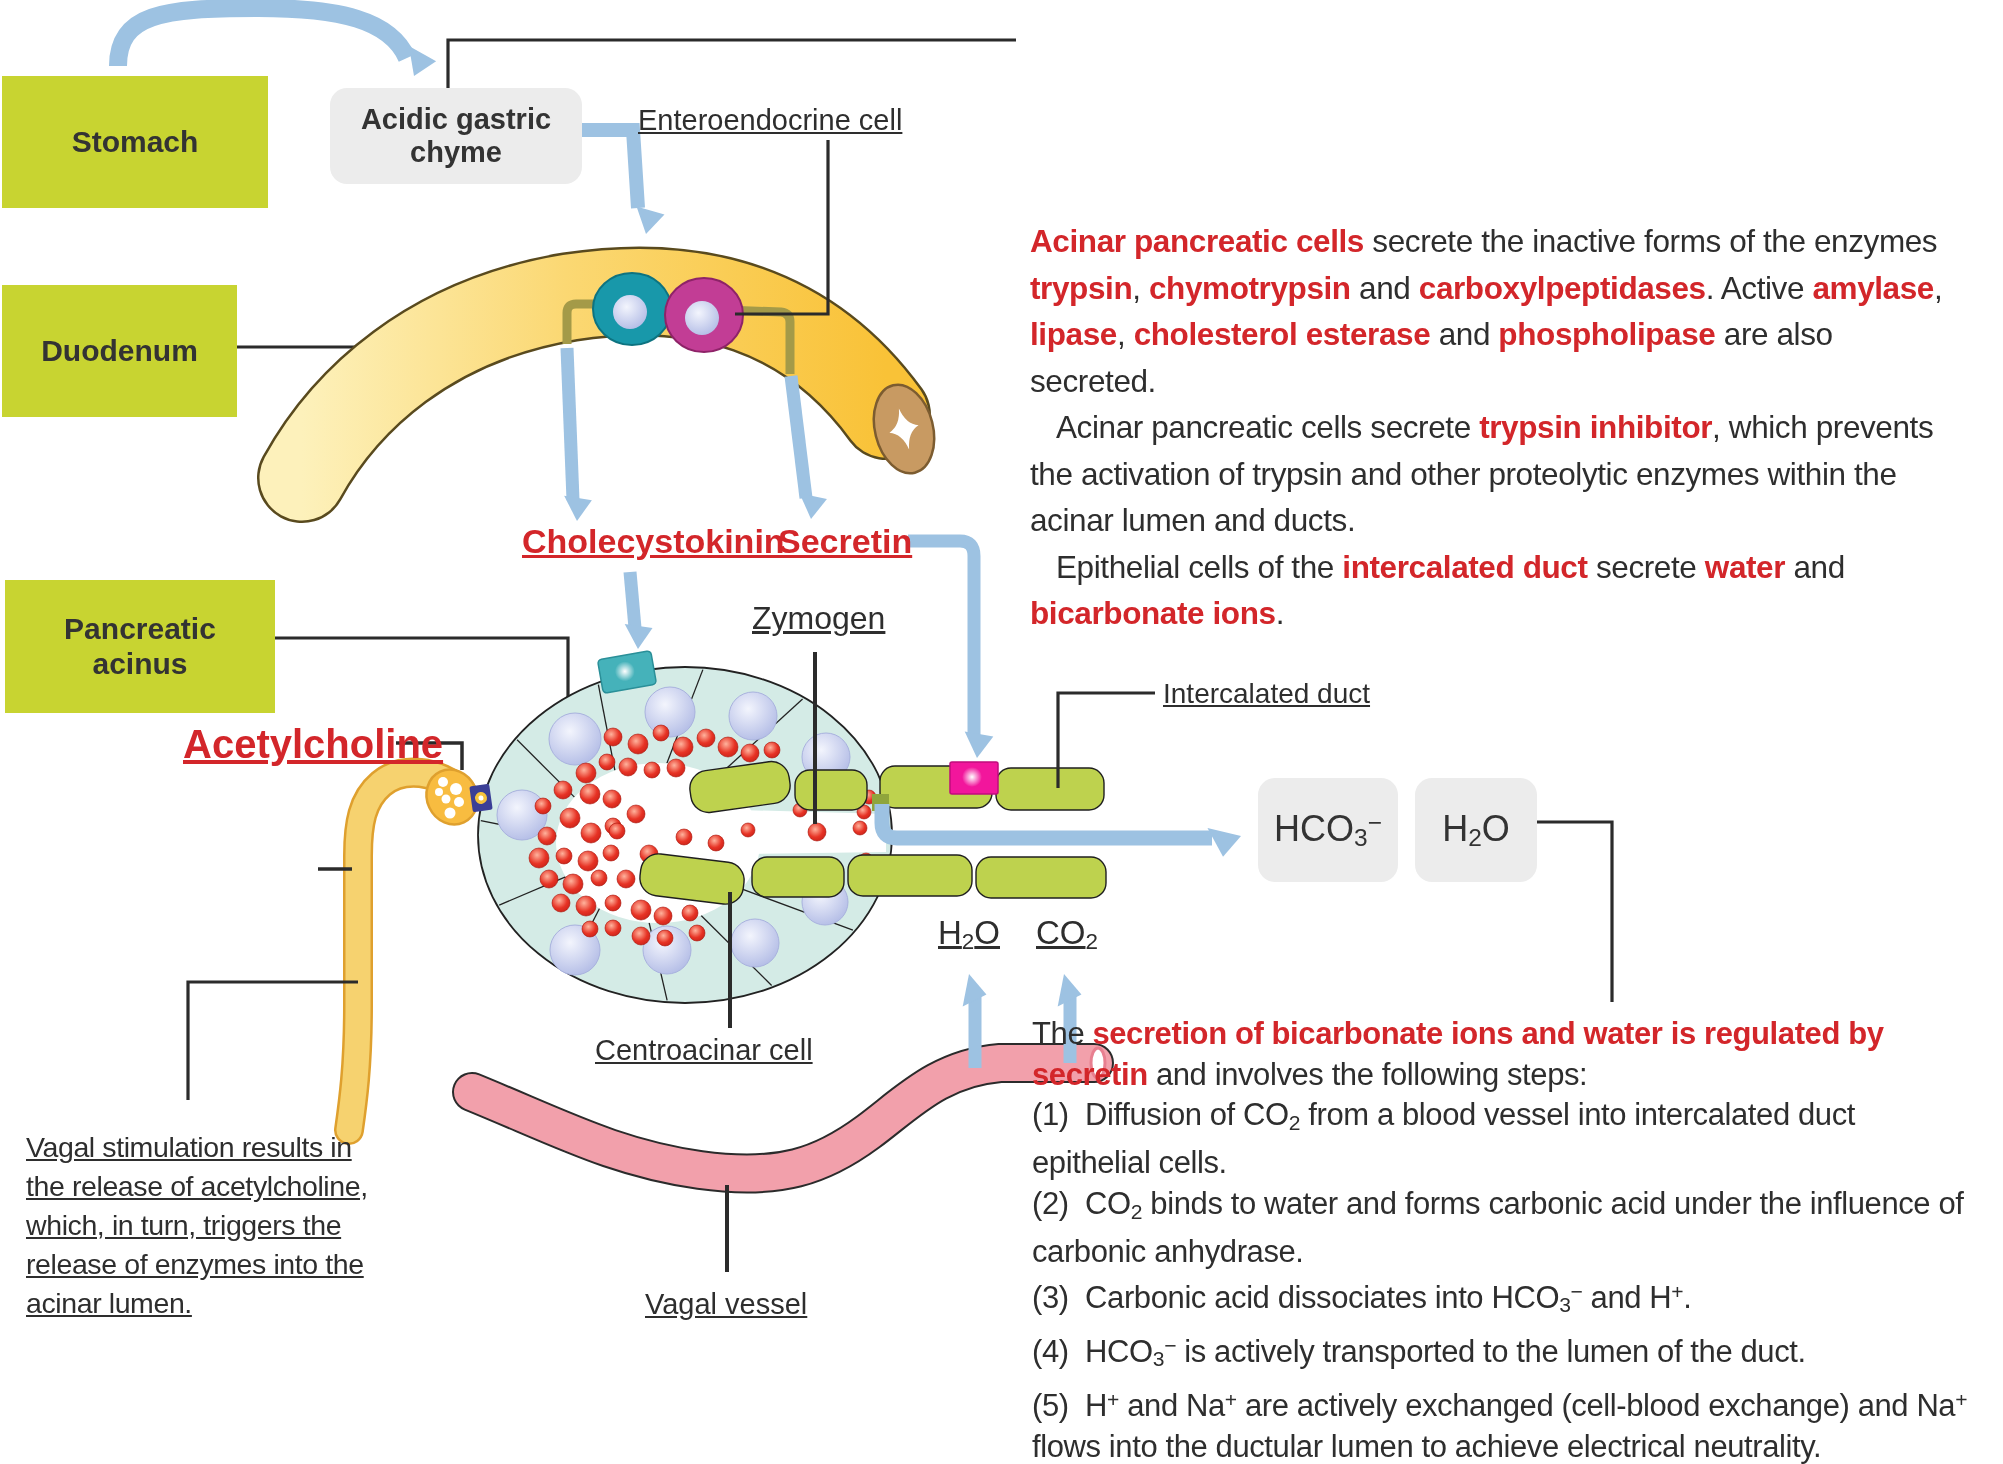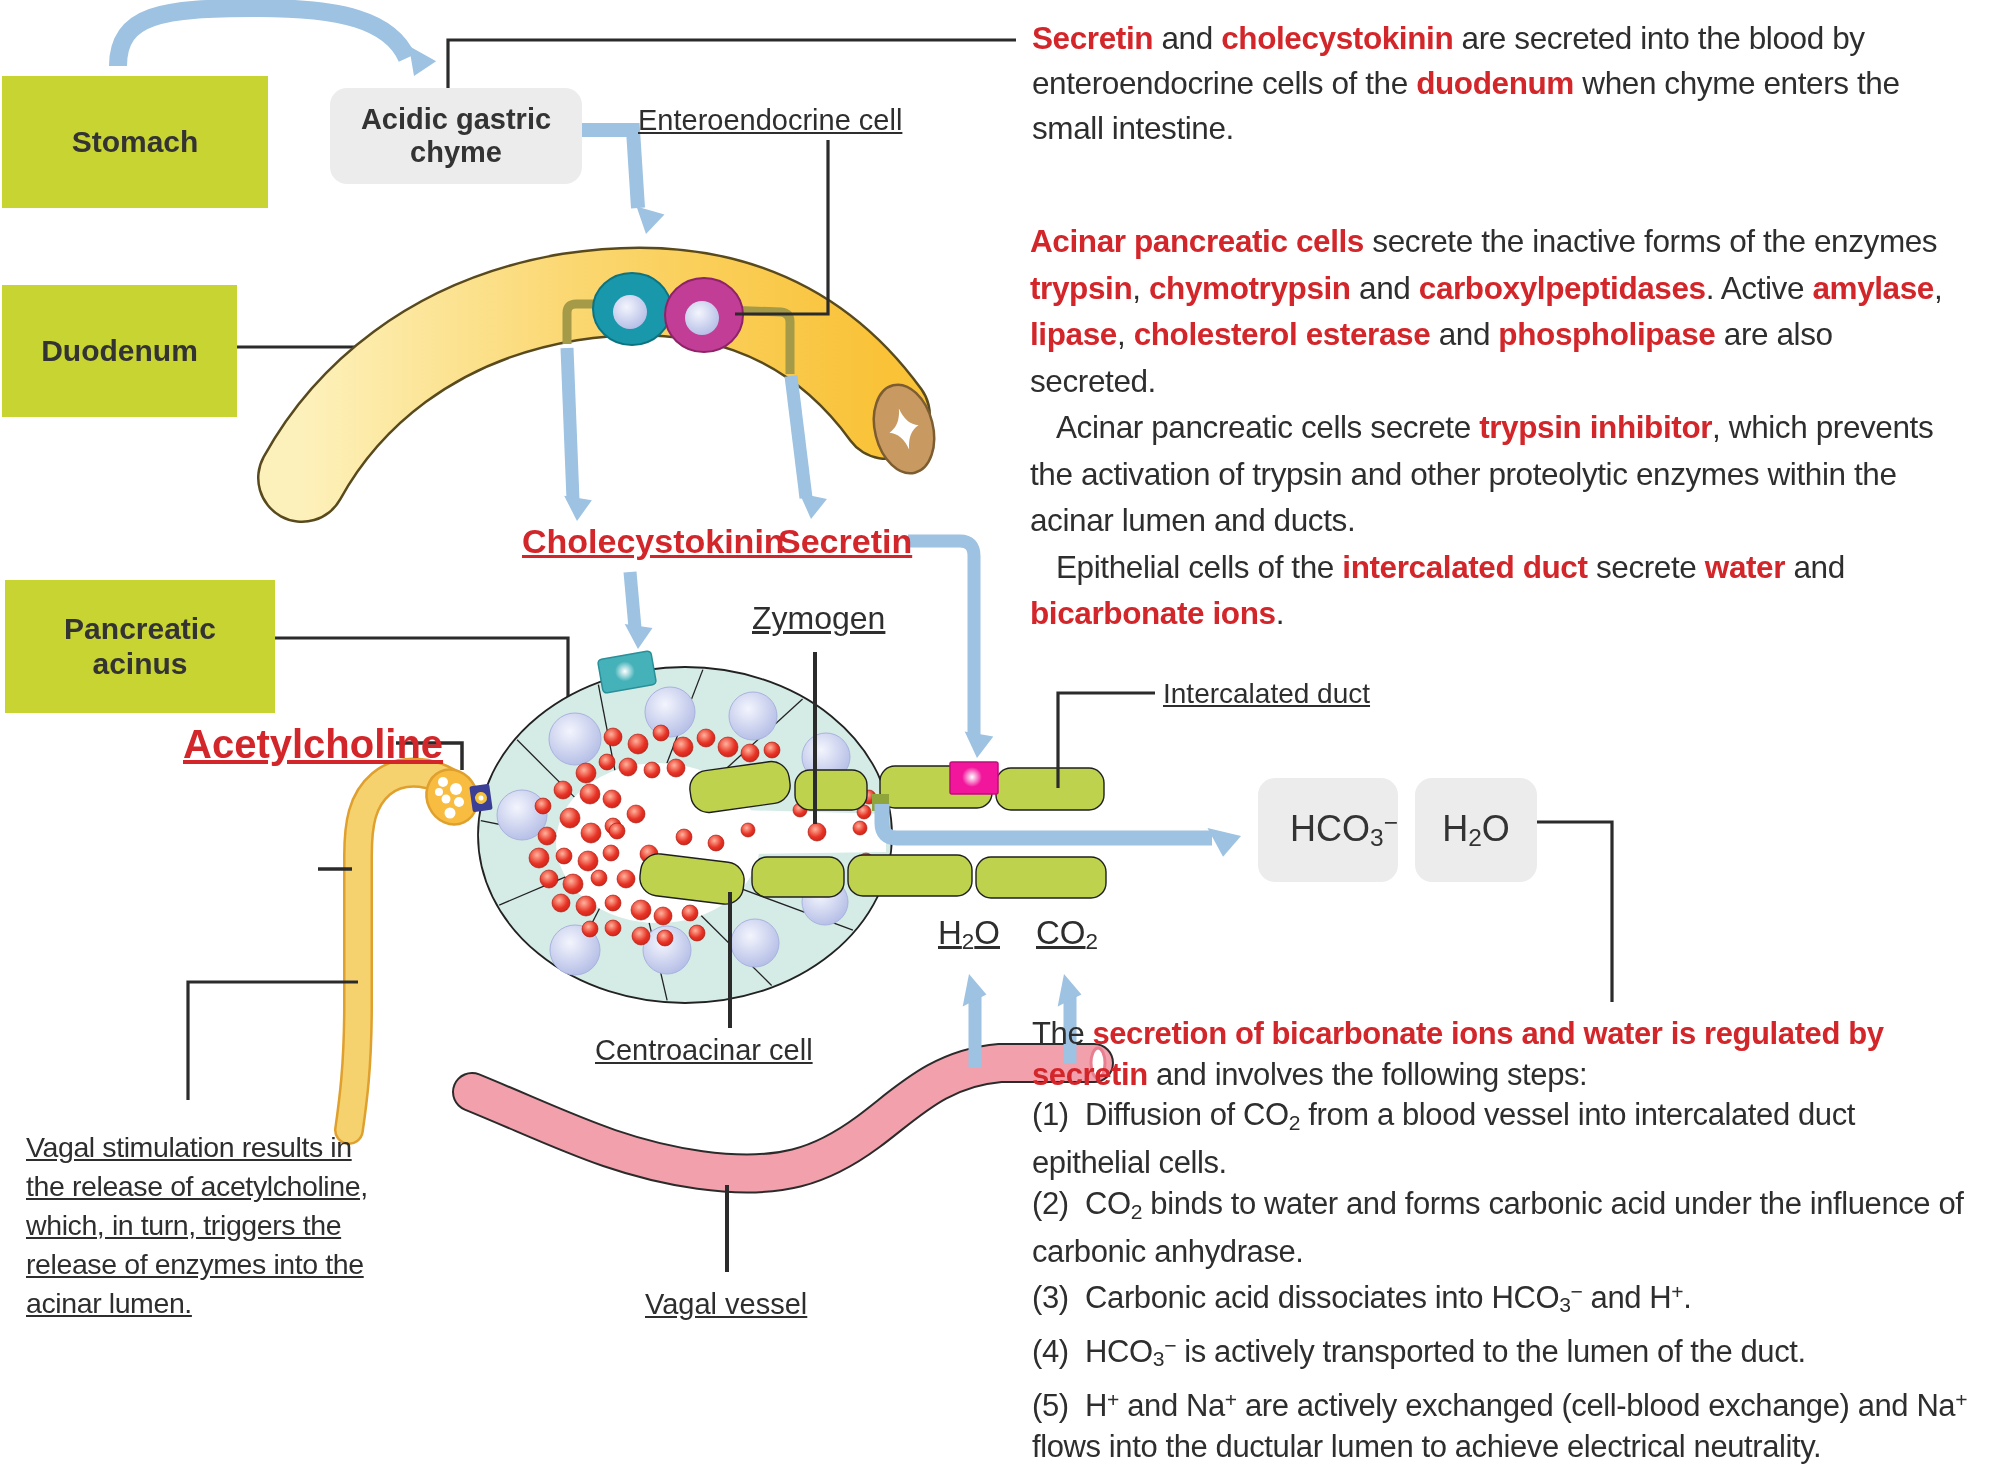--- a/index.html
+++ b/index.html
@@ -289,41 +289,38 @@
   <div class="abs box green" style="left:2px;top:285px;width:235px;height:132px;font-size:30px;">
       <span>Duodenum</span>
     </div>
   <div class="abs box green" style="left:5px;top:580px;width:270px;height:133px;font-size:30px;">
       <span><span class="seg">Pancreatic</span><br><span class="seg">acinus</span></span>
     </div>
   <div class="abs box grey" style="left:330px;top:88px;width:252px;height:96px;font-size:29px;">
       <span><span class="seg">Acidic gastric</span><br><span class="seg">chyme</span></span>
     </div>
 
-  <div class="abs box grey ctr" style="left:1258px;top:778px;width:140px;height:104px;font-size:36px;font-weight:normal;justify-content:flex-end;">
+  <div class="abs box grey ctr" style="left:1258px;top:778px;width:140px;height:104px;font-size:36px;font-weight:normal;">
       <span><span class="seg">HCO</span><sub class="seg">3</sub><sup class="seg">−</sup></span>
     </div>
   <div class="abs box grey ctr" style="left:1415px;top:778px;width:122px;height:104px;font-size:36px;font-weight:normal;">
       <span><span class="seg">H</span><sub class="seg">2</sub><span class="seg">O</span></span>
     </div>
 
   <div class="abs lbl" style="left:638px;top:104px;font-size:29px;">Enteroendocrine cell</div>
   <div class="abs lbl redlbl" style="left:522px;top:522px;font-size:34px;">Cholecystokinin</div>
   <div class="abs lbl redlbl" style="left:778px;top:522px;font-size:34px;">Secretin</div>
   <div class="abs lbl" style="left:752px;top:600px;font-size:32px;">Zymogen</div>
   <div class="abs lbl" style="left:1163px;top:678px;font-size:28px;">Intercalated duct</div>
   <div class="abs lbl redlbl" style="left:183px;top:722px;font-size:40px;">Acetylcholine</div>
   <div class="abs lbl" style="left:595px;top:1034px;font-size:29px;">Centroacinar cell</div>
   <div class="abs lbl" style="left:645px;top:1288px;font-size:29px;">Vagal vessel</div>
   <div class="abs lbl" style="left:938px;top:914px;font-size:33px;"><span><span class="seg">H</span><sub class="seg">2</sub><span class="seg">O</span></span></div>
   <div class="abs lbl" style="left:1036px;top:914px;font-size:33px;"><span><span class="seg">CO</span><sub class="seg">2</sub></span></div>
 
-  <div class="abs para" style="left:1032px;top:16px;width:890px;font-size:31.5px;line-height:45px;">
-      <p><span class="seg red">Secretin</span><span class="seg"> and </span><span class="seg red">cholecystokinin</span><span class="seg"> are secreted into the blood by enteroendocrine cells of the </span><span class="seg red">duodenum</span><span class="seg"> when chyme enters the small intestine.</span></p>
-    </div>
 
   <div class="abs para" style="left:1030px;top:218px;width:915px;font-size:31.5px;line-height:46.5px;">
     <p><span class="seg red">Acinar pancreatic cells</span><span class="seg"> secrete the inactive forms of the enzymes </span><span class="seg red">trypsin</span><span class="seg">, </span><span class="seg red">chymotrypsin</span><span class="seg"> and </span><span class="seg red">carboxylpeptidases</span><span class="seg">. Active </span><span class="seg red">amylase</span><span class="seg">, </span><span class="seg red">lipase</span><span class="seg">, </span><span class="seg red">cholesterol esterase</span><span class="seg"> and </span><span class="seg red">phospholipase</span><span class="seg"> are also secreted.</span></p>
     <p class="indent"><span class="seg">Acinar pancreatic cells secrete </span><span class="seg red">trypsin inhibitor</span><span class="seg">, which prevents the activation of trypsin and other proteolytic enzymes within the acinar lumen and ducts.</span></p>
     <p class="indent"><span class="seg">Epithelial cells of the </span><span class="seg red">intercalated duct</span><span class="seg"> secrete </span><span class="seg red">water</span><span class="seg"> and </span><span class="seg red">bicarbonate ions</span><span class="seg">.</span></p>
   </div>
 
   <div class="abs para" style="left:1032px;top:1014px;width:940px;font-size:31px;line-height:40.5px;">
     <p><span class="seg">The </span><span class="seg red">secretion of bicarbonate ions and water is regulated by secretin</span><span class="seg"> and involves the following steps:</span></p>
     <p><span class="seg">(1)&nbsp; Diffusion of CO</span><sub class="seg">2</sub><span class="seg"> from a blood vessel into intercalated duct epithelial cells.</span></p>

